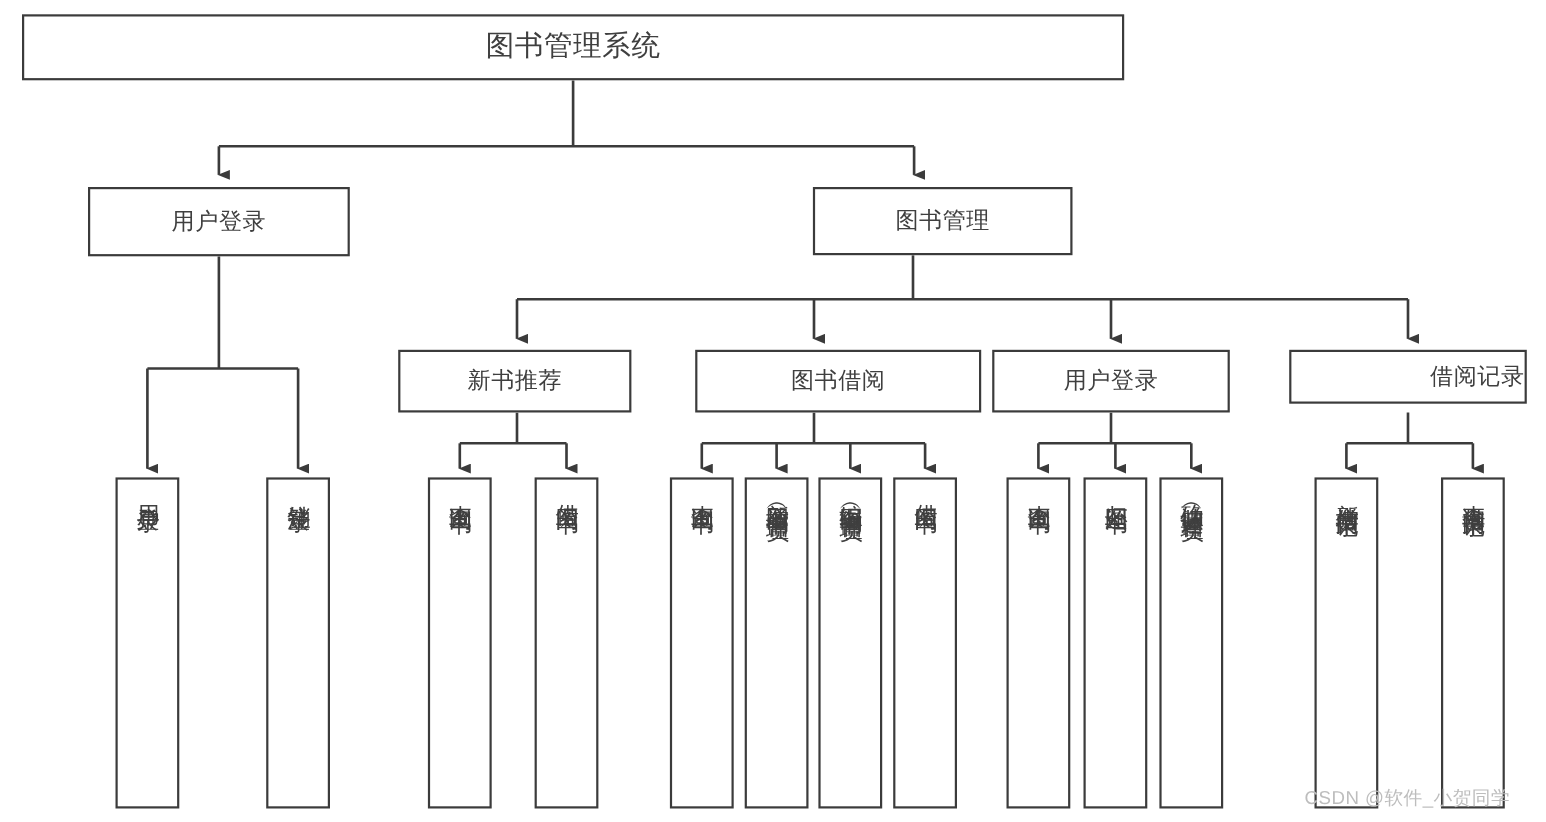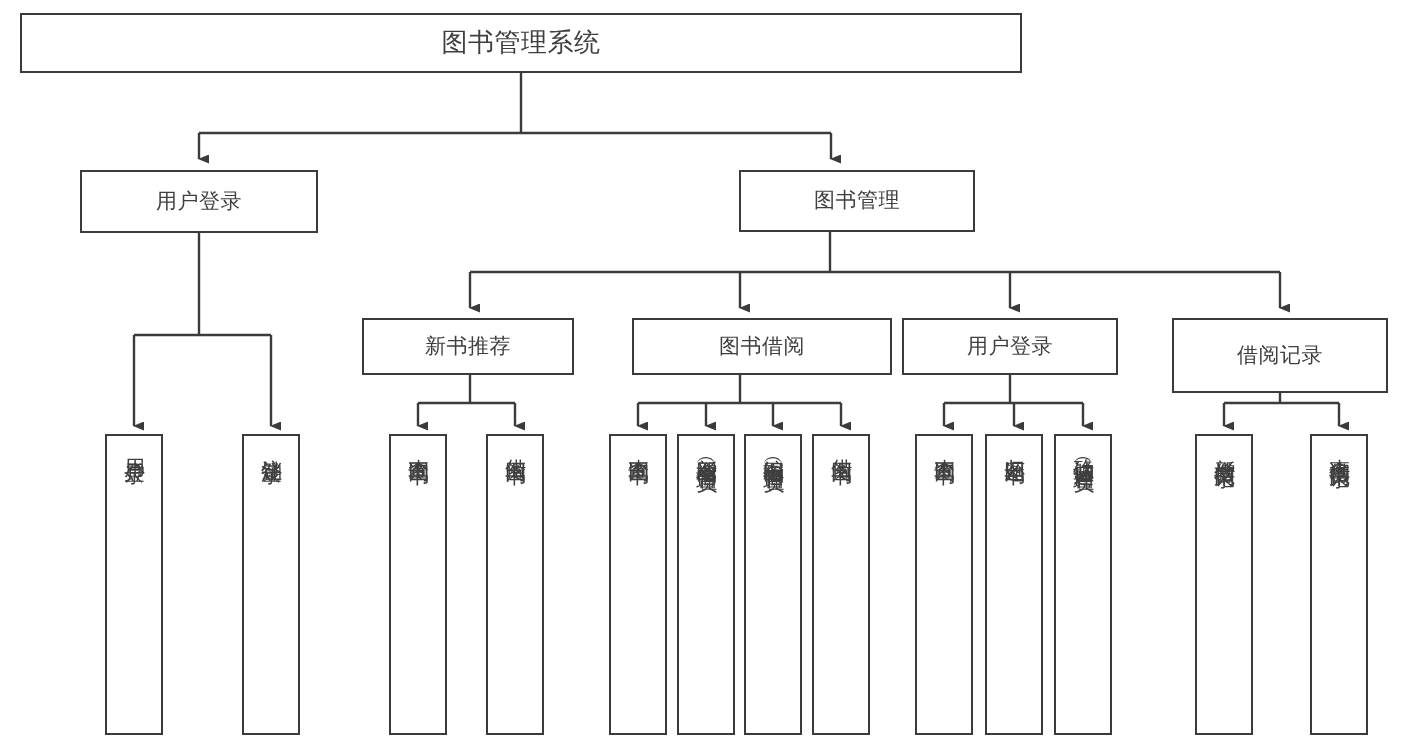--- a/index.html
+++ b/index.html
@@ -145,21 +145,21 @@
   </div>
 
   <div class="node horizontal" style="left:632px; top:318px; width:260px; height:57px;">
     <span class="node-label">图书借阅</span>
   </div>
 
   <div class="node horizontal" style="left:902px; top:318px; width:216px; height:57px;">
     <span class="node-label">用户登录</span>
   </div>
 
-  <div class="node horizontal" style="left:1172px; top:318px; width:216px; height:75px;">
+  <div class="node horizontal" style="left:1172px; top:318px; width:216px; height:49px;justify-content:flex-end;">
     <span class="node-label">借阅记录</span>
   </div>
 
   <div class="node vertical" style="left:105px; top:434px; width:58px; height:301px;">
     <span class="node-label">用户登录</span>
   </div>
 
   <div class="node vertical" style="left:242px; top:434px; width:58px; height:301px;">
     <span class="node-label">注销登录</span>
   </div>
@@ -201,14 +201,15 @@
   </div>
 
   <div class="node vertical" style="left:1195px; top:434px; width:58px; height:301px;">
     <span class="node-label">新增借阅记录</span>
   </div>
 
   <div class="node vertical" style="left:1310px; top:434px; width:58px; height:301px;">
     <span class="node-label">查询借阅记录</span>
   </div>
 
+  <div class="watermark">CSDN @软件_小贺同学</div>
 
 </div>
 
 </body></html>

